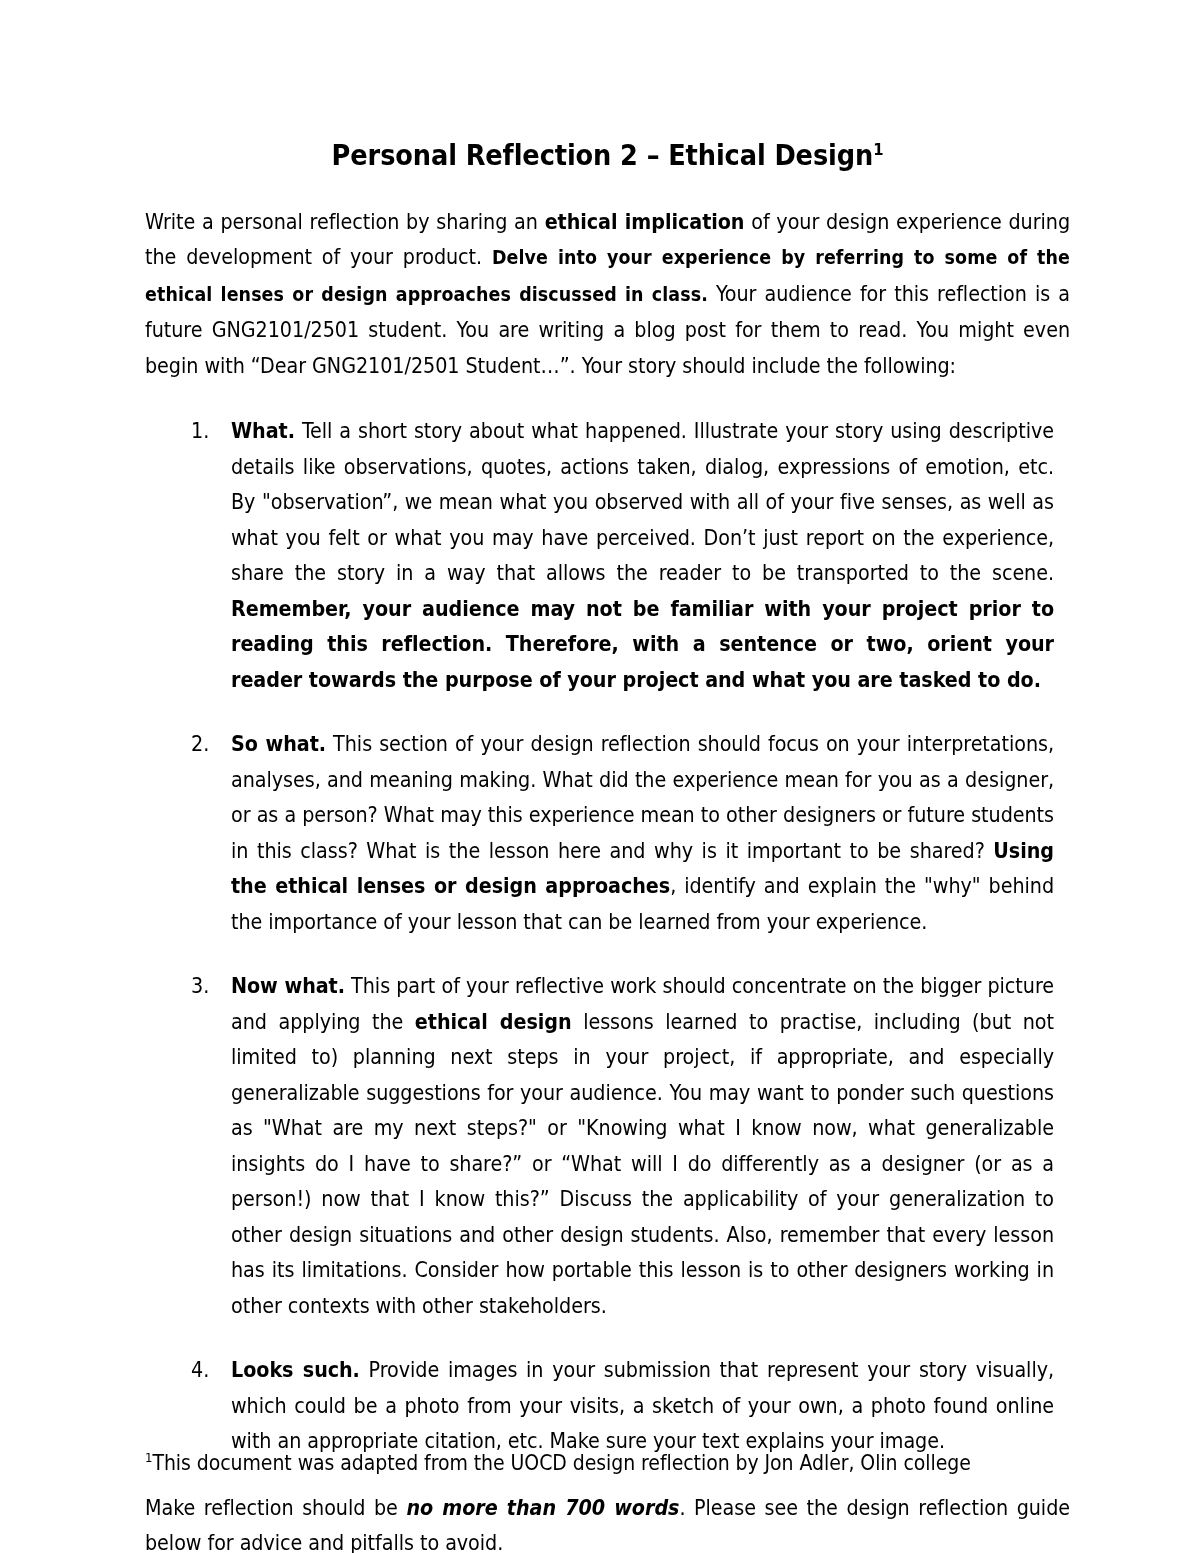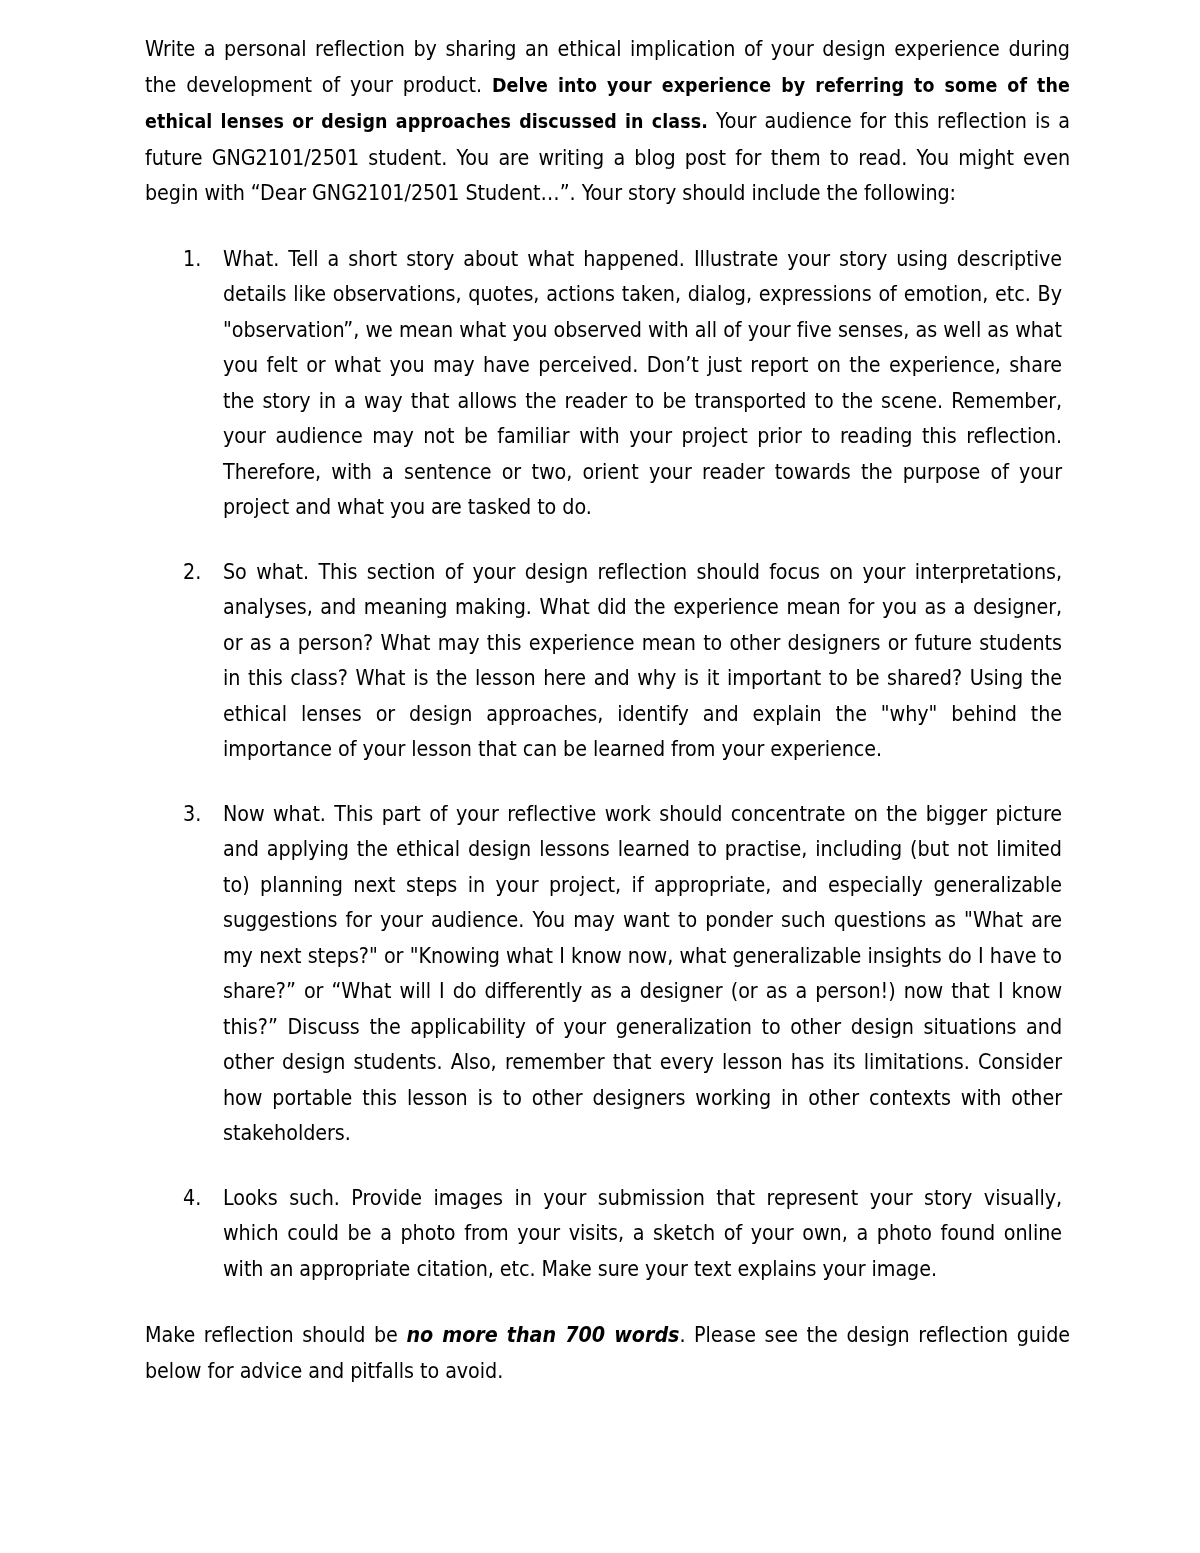--- a/index.html
+++ b/index.html
@@ -59,33 +59,33 @@
     line-height: 35.5px;
     text-align: justify;
     margin: 0;
     letter-spacing: -0.05px;
   }
 
   .intro {
     margin-top: 31px;
   }
 
-  b, .b { font-weight: normal; }
+  b, .b { font-weight: bold; }
   .bi { font-weight: bold; font-style: italic; }
 
   
   .alt-run {
     font-size: 19.4px;
     font-weight: 600;
     letter-spacing: 0.1px;
   }
 
   
   ol.steps {
-    margin: 8px;
+    margin: 16px;
     padding: 0;
     list-style: none;
     counter-reset: stepnum;
   }
   ol.steps > li {
     position: relative;
     counter-increment: stepnum;
     padding-left: 70px;
     font-size: 21.3px;
     line-height: 35.5px;
@@ -127,20 +127,23 @@
     line-height: 0;
   }
 </style>
 </head>
 <body>
 
 <div class="page">
 
   <div class="content">
 
+    <h1 class="doc-title">
+      <span>Personal Reflection 2 – Ethical Design</span><sup>1</sup>
+    </h1>
 
     <p class="para intro">
       <span>Write a personal reflection by sharing an </span><b>ethical implication</b><span> of your design experience during the development of your product. </span><span class="alt-run">Delve into your experience by referring to some of the ethical lenses or design approaches discussed in class.</span><span> Your audience for this reflection is a future GNG2101/2501 student. You are writing a blog post for them to read. You might even begin with “Dear GNG2101/2501 Student…”. Your story should include the following:</span>
     </p>
 
     <ol class="steps">
 
       <li class="step-1">
         <b>What.</b><span> Tell a short story about what happened. Illustrate your story using descriptive details like observations, quotes, actions taken, dialog, expressions of emotion, etc. By "observation”, we mean what you observed with all of your five senses, as well as what you felt or what you may have perceived. Don’t just report on the experience, share the story in a way that allows the reader to be transported to the scene. </span><b>Remember, your audience may not be familiar with your project prior to reading this reflection. Therefore, with a sentence or two, orient your reader towards the purpose of your project and what you are tasked to do.</b>
       </li>
@@ -158,14 +161,17 @@
       </li>
 
     </ol>
 
     <p class="para closing">
       <span>Make reflection should be </span><span class="bi">no more than 700 words</span><span>. Please see the design reflection guide below for advice and pitfalls to avoid.</span>
     </p>
 
   </div>
 
+  <div class="footnote">
+    <sup>1</sup><span>This document was adapted from the UOCD design reflection by Jon Adler, Olin college</span>
+  </div>
 
 </div>
 
 </body></html>

